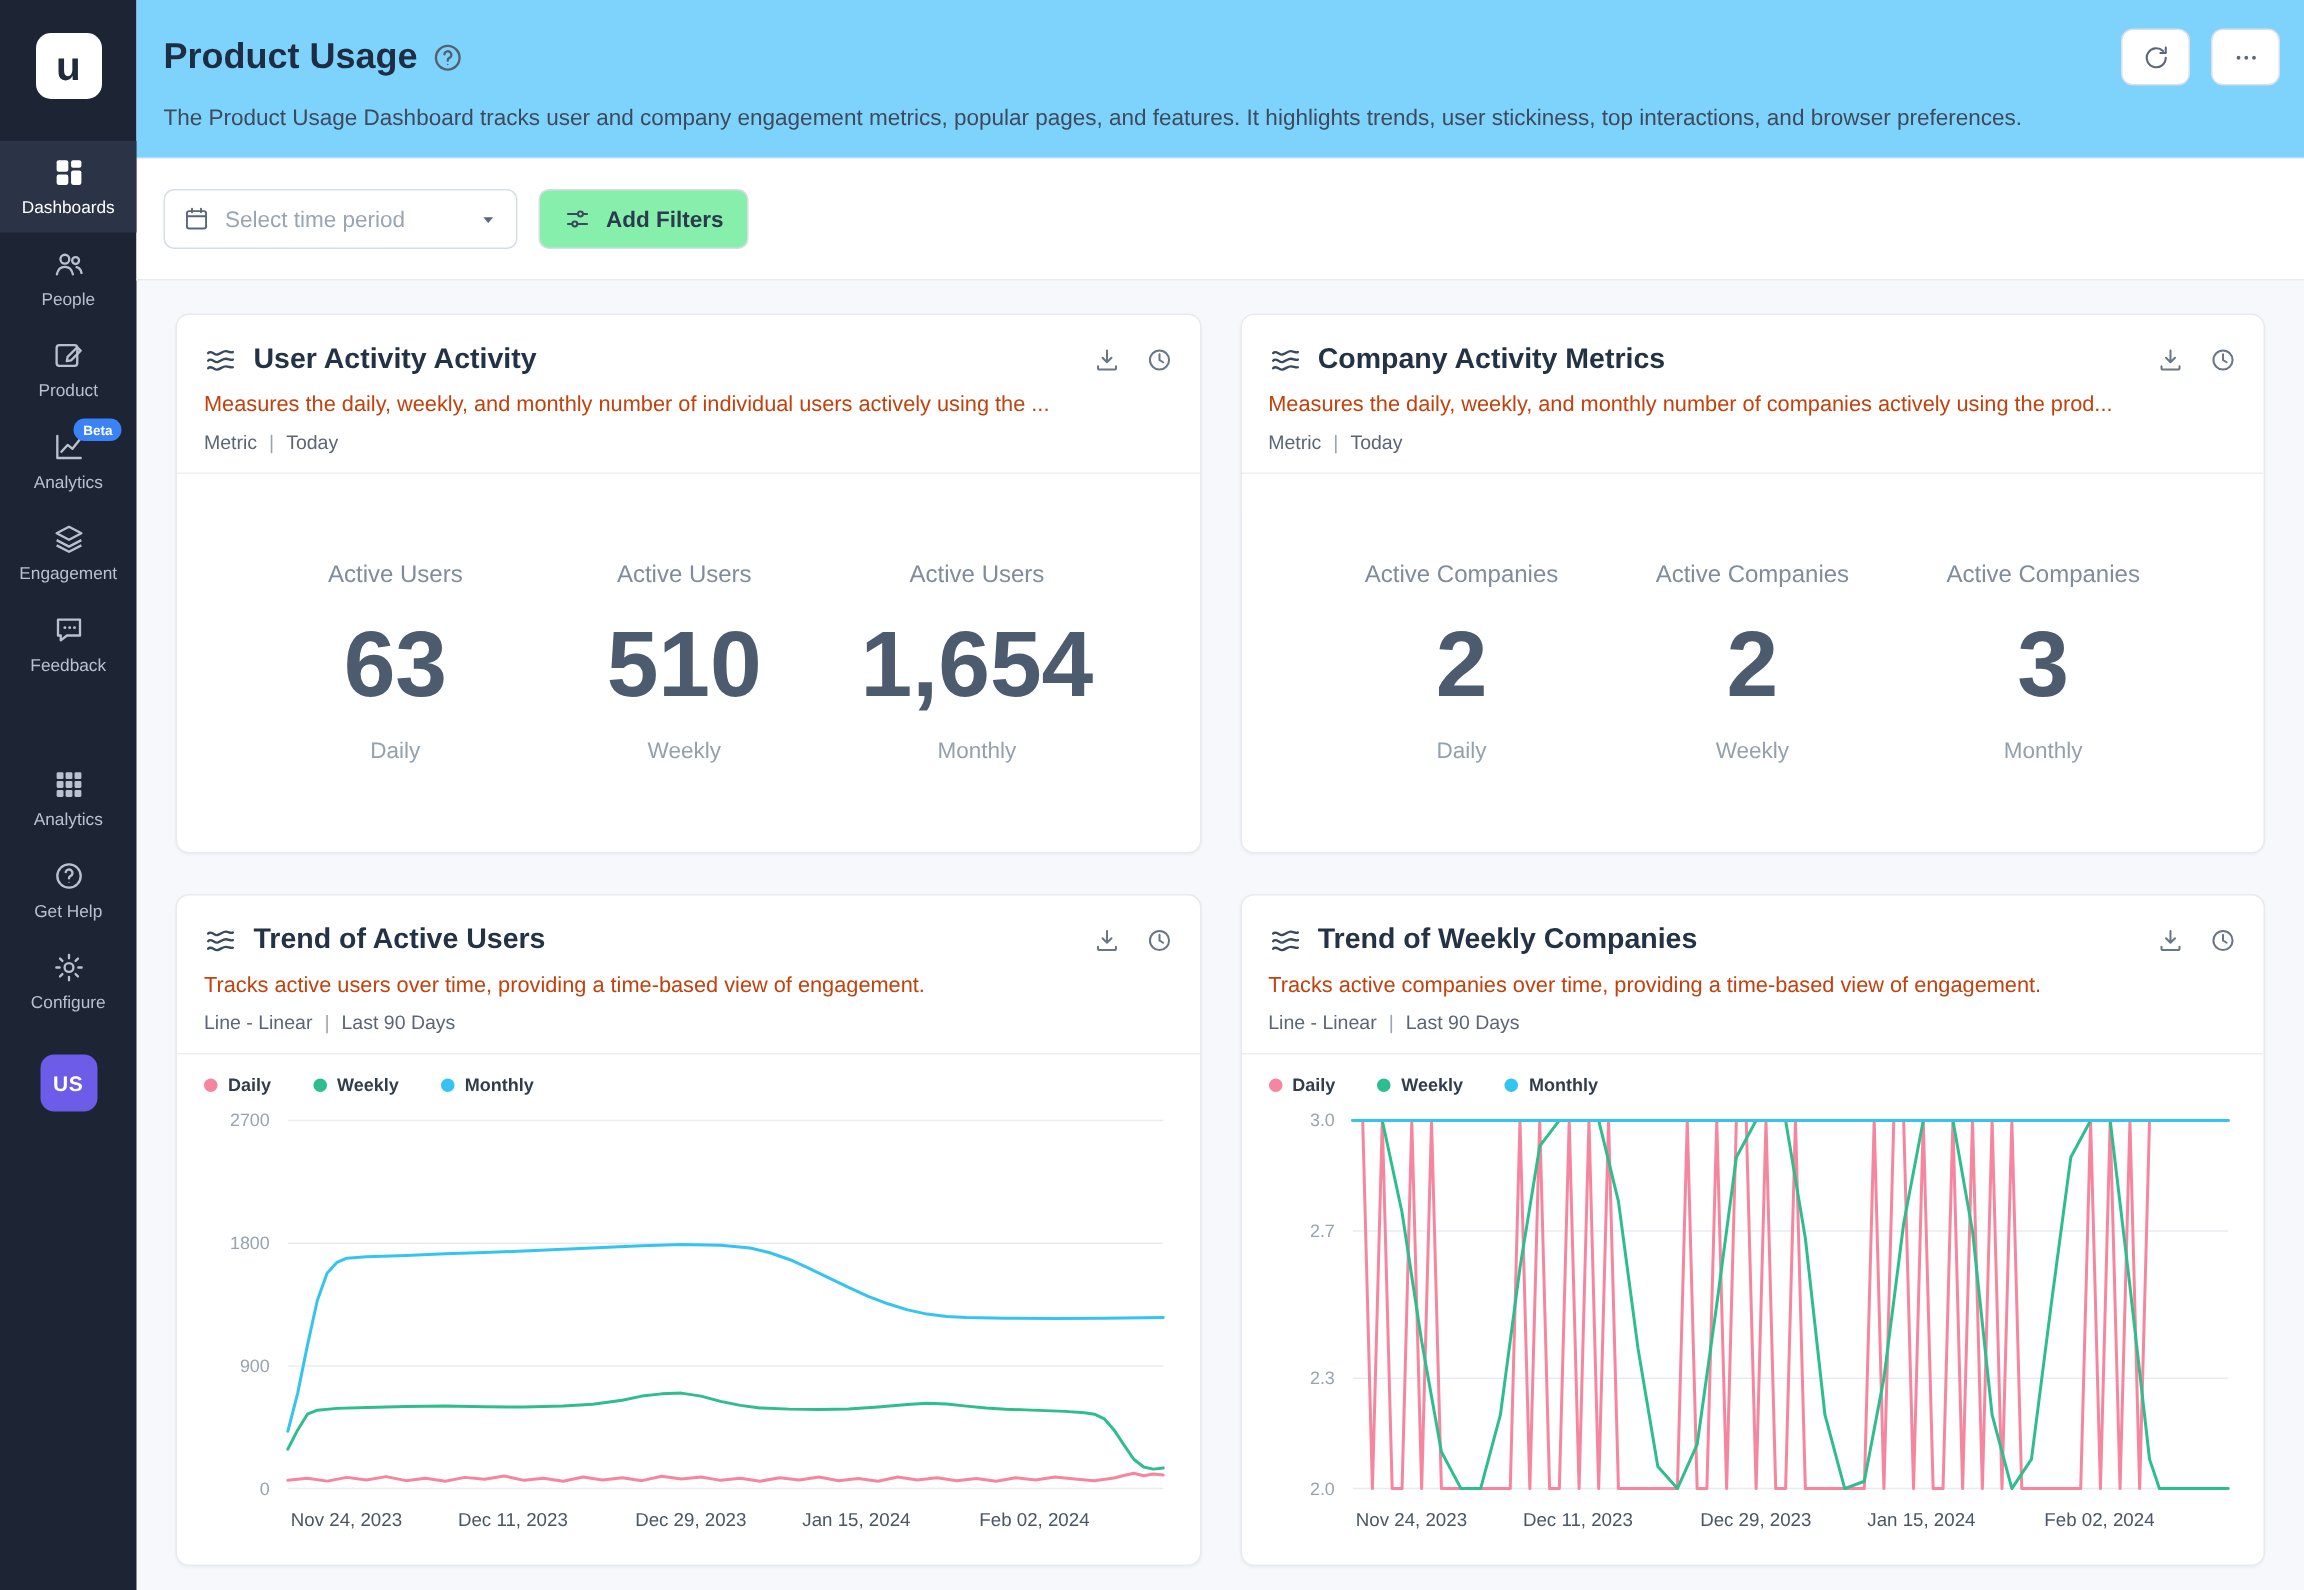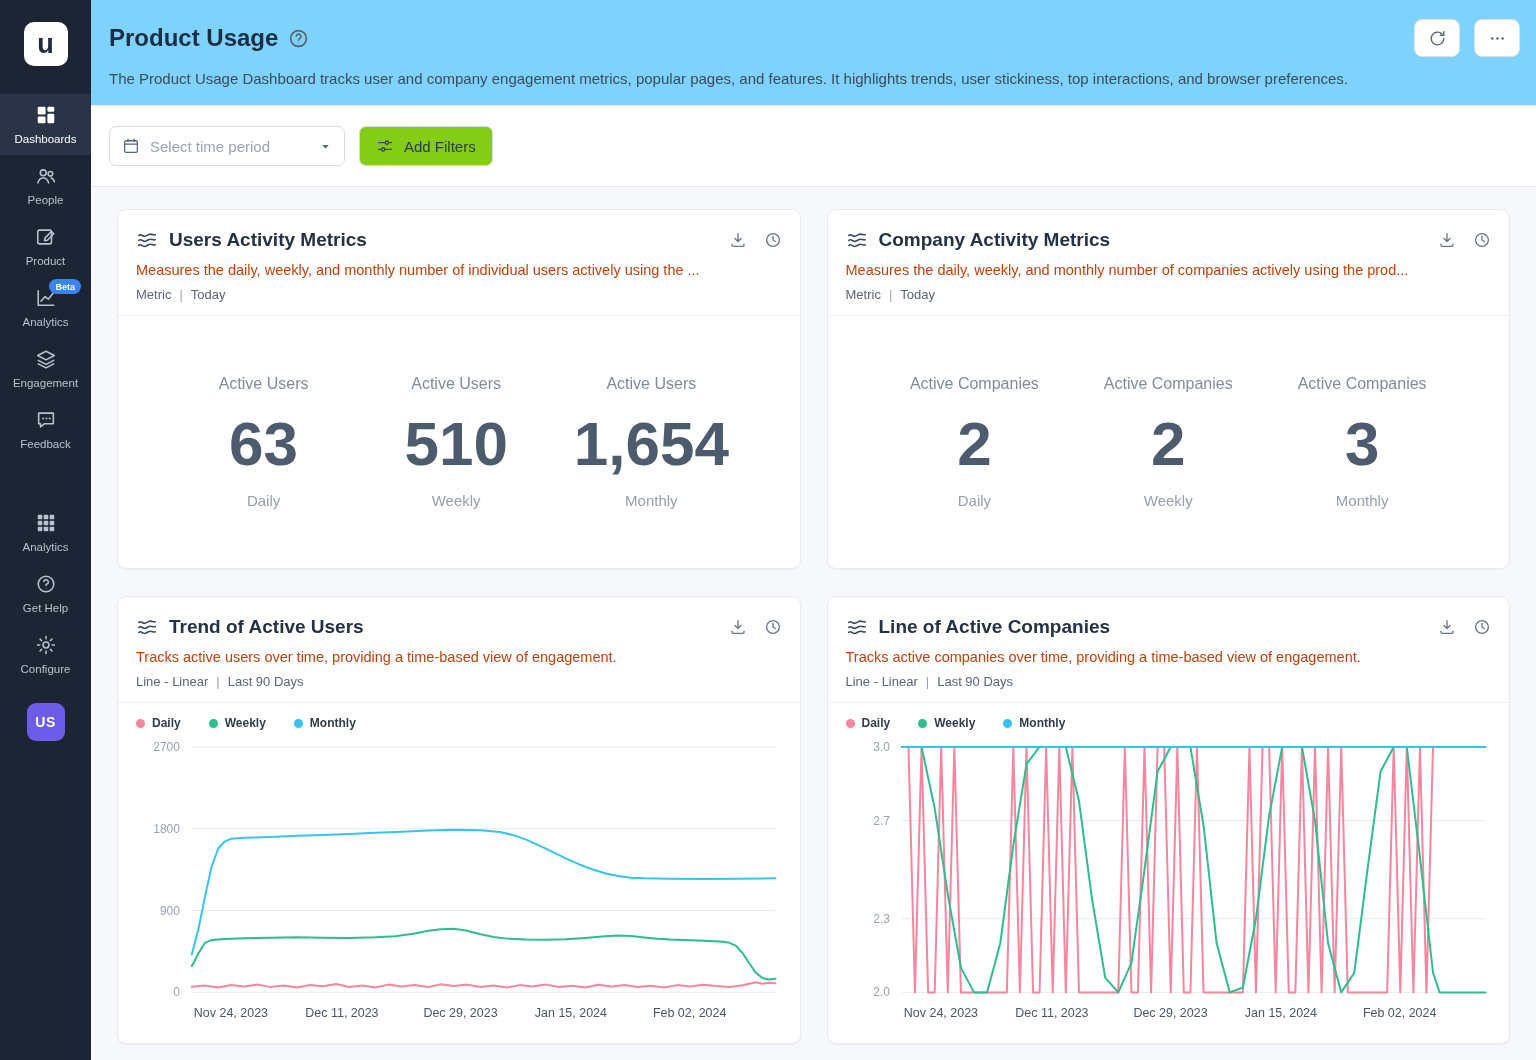--- a/index.html
+++ b/index.html
@@ -36,22 +36,22 @@
             align-items:center;justify-content:center;color:#5c6878;cursor:pointer;margin-left:14px}
   .icon-btn svg{width:19px;height:19px}
   .page-desc{margin:13px 0 0;font-size:15px;color:#3e4a5c}
 
   .filter-bar{background:#fff;padding:20px 18px;border-bottom:1px solid #e7eaee;display:flex;align-items:center;gap:14px}
   .select{width:236px;height:40px;border:1px solid #d7dde5;border-radius:7px;display:flex;align-items:center;gap:10px;
           padding:0 12px;cursor:pointer;background:#fff;color:#5a6679;box-sizing:border-box}
   .select svg{width:18px;height:18px}
   .select .chev{width:13px;height:13px;margin-left:auto}
   .placeholder{font-size:15px;color:#9aa5b3}
-  .btn{height:40px;border:1px solid #d7dde5;border-radius:7px;background:#84cc16;display:flex;align-items:center;gap:10px;
-       padding:0 16px;font-size:15px;font-weight:400;color:#2c3a4e;cursor:pointer;font-family:inherit}
+  .btn{height:40px;border:1px solid #d7dde5;border-radius:7px;background:#86efac;display:flex;align-items:center;gap:10px;
+       padding:0 16px;font-size:15px;font-weight:700;color:#2c3a4e;cursor:pointer;font-family:inherit}
   .btn svg{width:18px;height:18px;color:#3c4a5c}
 
   .content{flex:1;padding:22px 26px;display:grid;grid-template-columns:1fr 1fr;
            grid-template-rows:360px 448px;gap:27px 26px;overflow:hidden}
 
   
   .card{background:#fff;border:1px solid #e7eaef;border-radius:9px;box-shadow:0 1px 2px rgba(18,28,45,.04);
         display:flex;flex-direction:column;overflow:hidden}
   .card-head{padding:19px 18px 13px;border-bottom:1px solid #edeff3}
   .card-title-row{display:flex;align-items:center;gap:11px;margin-bottom:11px}
@@ -255,21 +255,21 @@
       <section class="card">
         <div class="card-head">
           <div class="card-title-row">
             <span class="card-icon">
               <svg viewBox="0 0 24 24" fill="none" stroke="currentColor" stroke-width="1.7" stroke-linecap="round">
                   <path d="M3 7c2.2-2.6 4.4 1.6 6.8 1S14 5.4 16 5.6 20 7 21 6.2"></path>
                   <path d="M3 12.5c2.2-2.6 4.4 1.6 6.8 1s4.2-2.6 6.2-2.4 4 1.4 5 .6"></path>
                   <path d="M3 18c2.2-2.6 4.4 1.6 6.8 1s4.2-2.6 6.2-2.4 4 1.4 5 .6"></path>
                 </svg>
             </span>
-            <h3 class="card-title">Users Activity Metrics</h3>
+            <h3 class="card-title">User Activity Activity</h3>
             <div class="card-actions">
               <span class="card-action">
                 <svg viewBox="0 0 24 24" fill="none" stroke="currentColor" stroke-width="1.8" stroke-linecap="round" stroke-linejoin="round">
                     <path d="M12 3.5V14M12 14l-4-4M12 14l4-4"></path>
                     <path d="M4 17.5V19a1.5 1.5 0 0 0 1.5 1.5h13A1.5 1.5 0 0 0 20 19v-1.5"></path>
                   </svg>
               </span>
               <span class="card-action">
                 <svg viewBox="0 0 24 24" fill="none" stroke="currentColor" stroke-width="1.8" stroke-linecap="round">
                     <circle cx="12" cy="12" r="8.5"></circle>
@@ -416,21 +416,21 @@
       <section class="card">
         <div class="card-head">
           <div class="card-title-row">
             <span class="card-icon">
               <svg viewBox="0 0 24 24" fill="none" stroke="currentColor" stroke-width="1.7" stroke-linecap="round">
                   <path d="M3 7c2.2-2.6 4.4 1.6 6.8 1S14 5.4 16 5.6 20 7 21 6.2"></path>
                   <path d="M3 12.5c2.2-2.6 4.4 1.6 6.8 1s4.2-2.6 6.2-2.4 4 1.4 5 .6"></path>
                   <path d="M3 18c2.2-2.6 4.4 1.6 6.8 1s4.2-2.6 6.2-2.4 4 1.4 5 .6"></path>
                 </svg>
             </span>
-            <h3 class="card-title">Line of Active Companies</h3>
+            <h3 class="card-title">Trend of Weekly Companies</h3>
             <div class="card-actions">
               <span class="card-action">
                 <svg viewBox="0 0 24 24" fill="none" stroke="currentColor" stroke-width="1.8" stroke-linecap="round" stroke-linejoin="round">
                     <path d="M12 3.5V14M12 14l-4-4M12 14l4-4"></path>
                     <path d="M4 17.5V19a1.5 1.5 0 0 0 1.5 1.5h13A1.5 1.5 0 0 0 20 19v-1.5"></path>
                   </svg>
               </span>
               <span class="card-action">
                 <svg viewBox="0 0 24 24" fill="none" stroke="currentColor" stroke-width="1.8" stroke-linecap="round">
                     <circle cx="12" cy="12" r="8.5"></circle>

